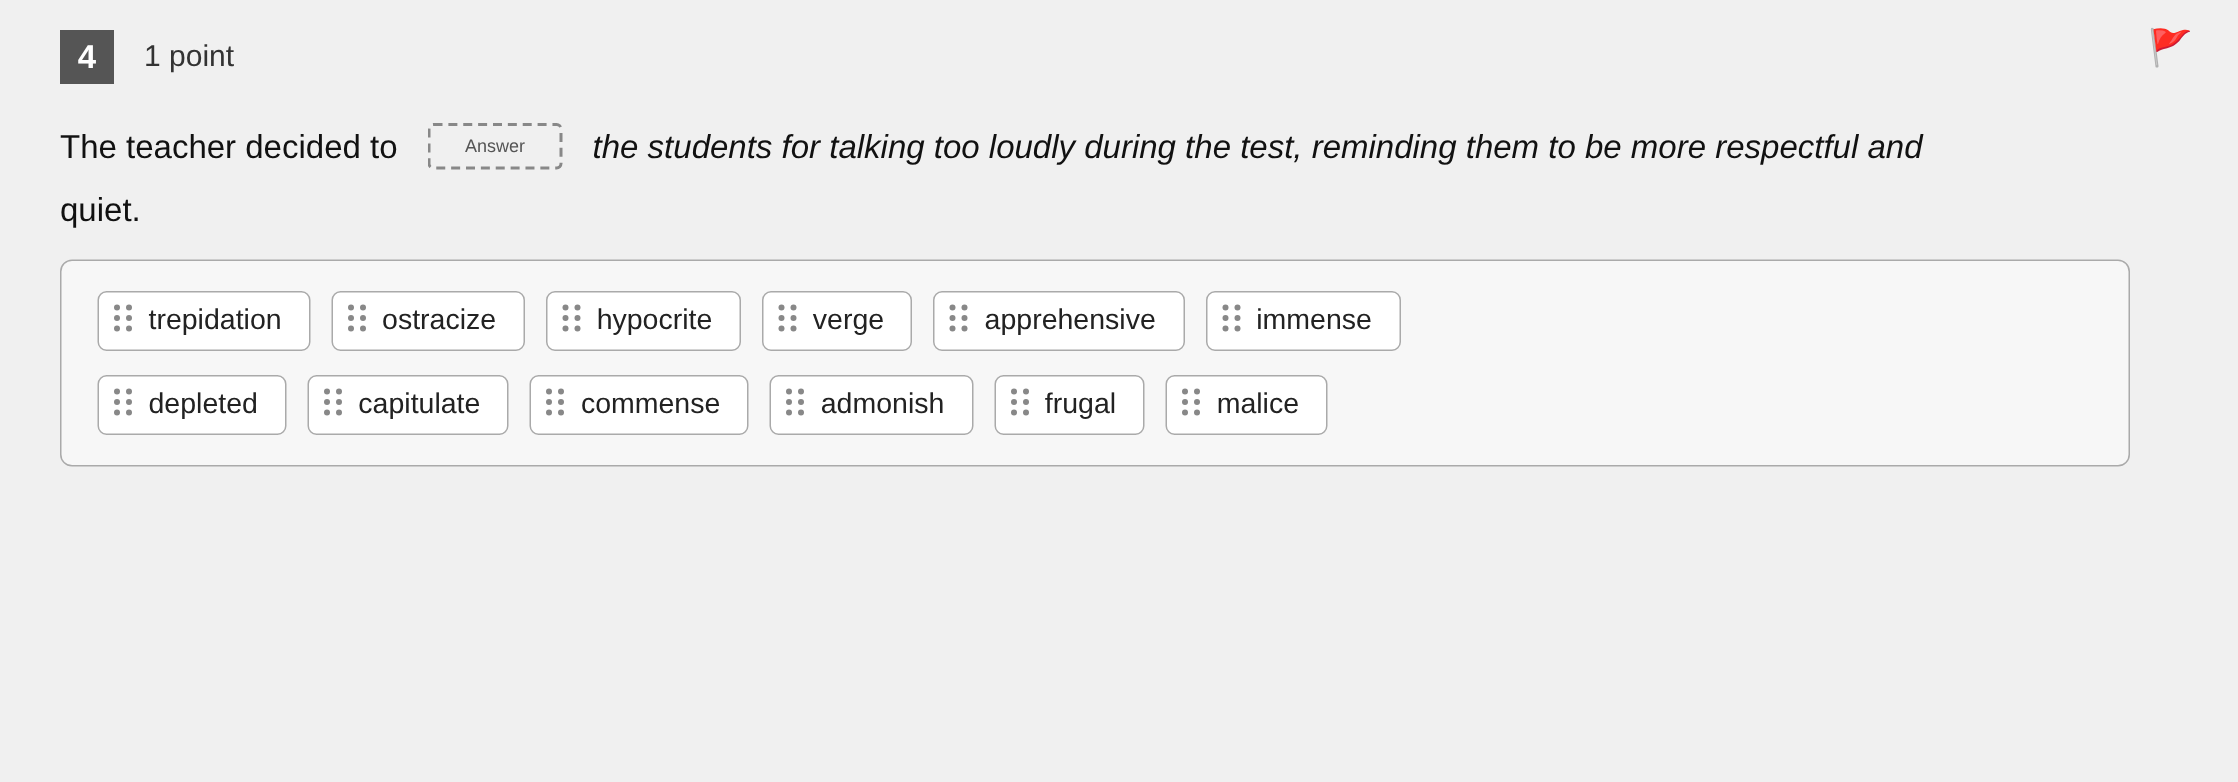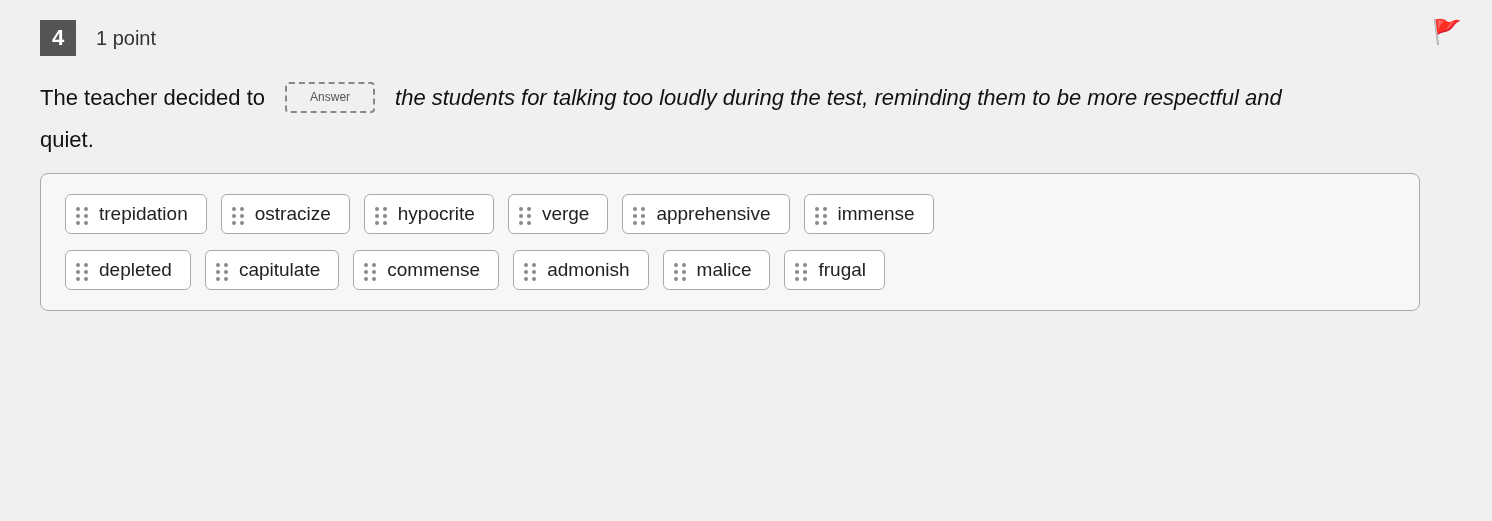--- a/index.html
+++ b/index.html
@@ -107,21 +107,21 @@
       gap: 14px;
       margin-bottom: 16px;
     }
 
     .word-row:last-child {
       margin-bottom: 0;
     }
 
     .word-chip {
       display: flex;
-      align-items: flex-end;
+      align-items: flex-start;
       gap: 6px;
       border: 1.5px solid #aaa;
       border-radius: 6px;
       background: #fff;
       padding: 8px 18px 8px 10px;
       font-size: 19px;
       color: #222;
       cursor: grab;
       user-select: none;
     }
@@ -278,30 +278,30 @@
       </div>
       <div class="word-chip">
         <span class="drag-dots">
             <span></span>
             <span></span>
             <span></span>
             <span></span>
             <span></span>
             <span></span>
           </span>
+        <span>frugal</span>
+      </div>
+      <div class="word-chip">
+        <span class="drag-dots">
+            <span></span>
+            <span></span>
+            <span></span>
+            <span></span>
+            <span></span>
+            <span></span>
+          </span>
         <span>malice</span>
       </div>
-      <div class="word-chip">
-        <span class="drag-dots">
-            <span></span>
-            <span></span>
-            <span></span>
-            <span></span>
-            <span></span>
-            <span></span>
-          </span>
-        <span>frugal</span>
-      </div>
     </div>
 
   </div>
 
 </div>
 
 </body></html>

